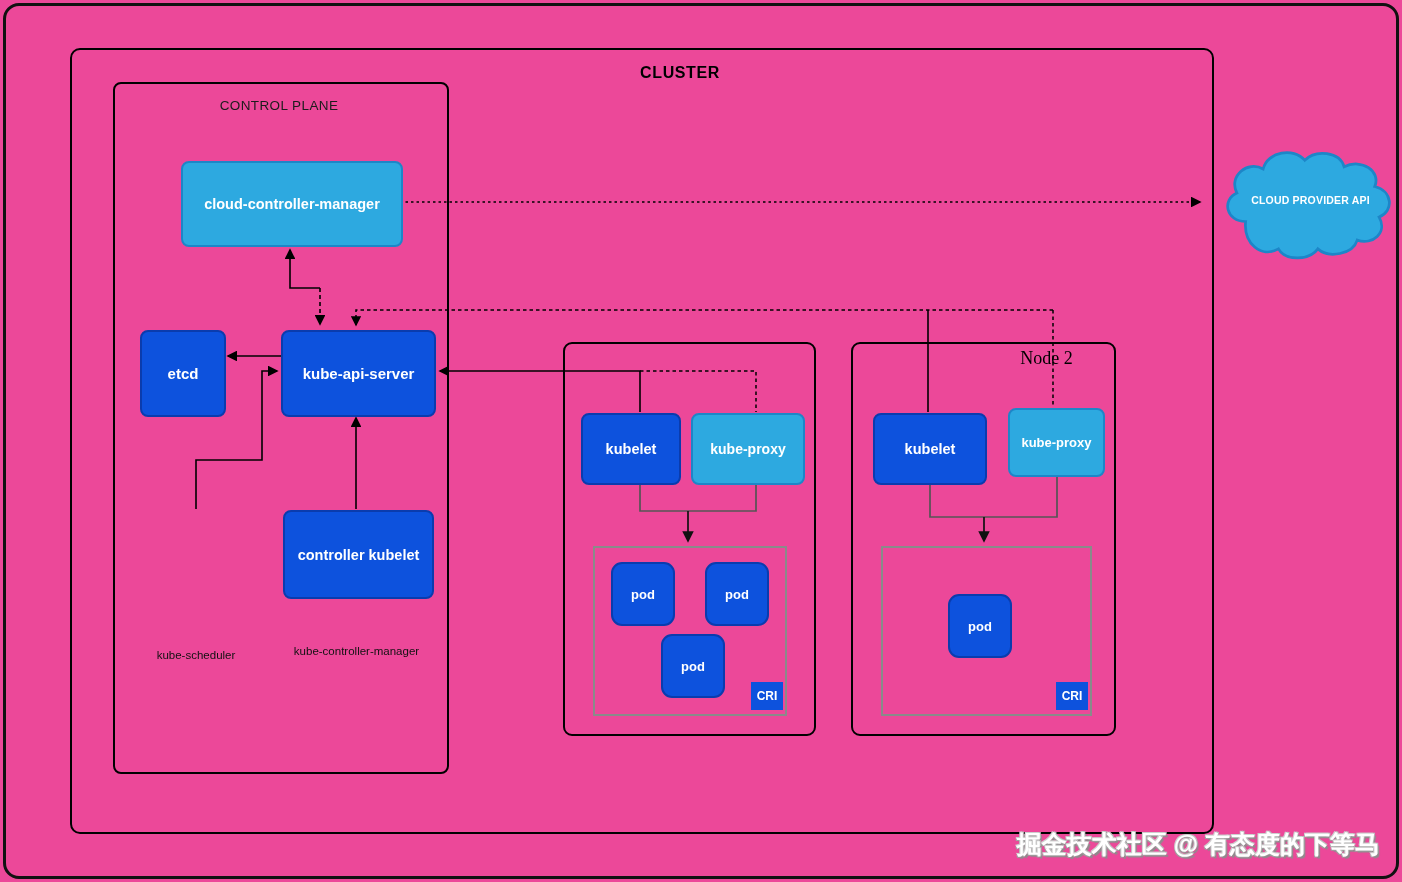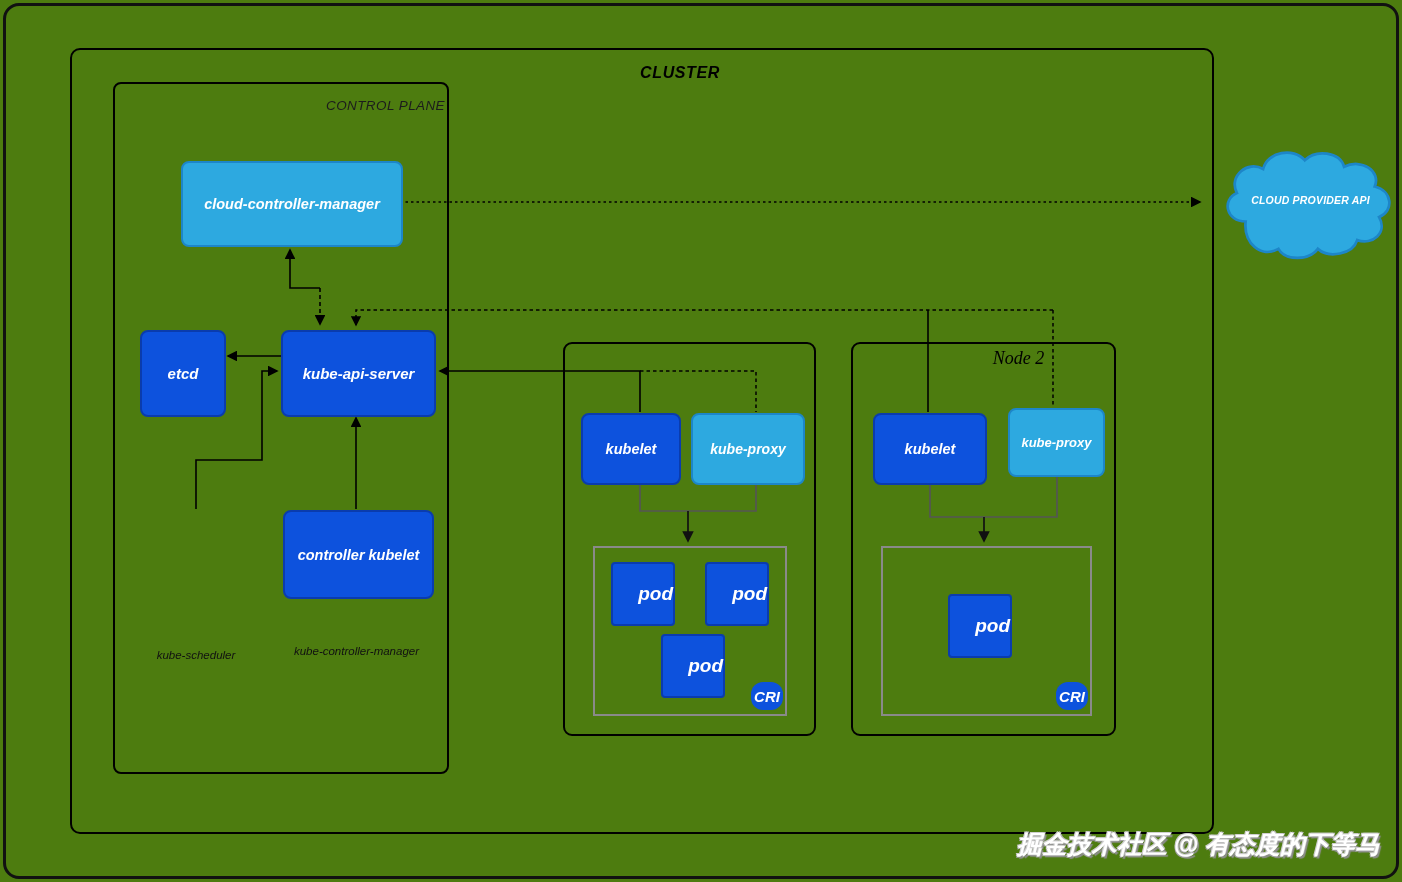--- a/index.html
+++ b/index.html
@@ -1,62 +1,61 @@
 <!DOCTYPE html>
 <html><head>
 <meta charset="utf-8">
 <style>
   html,body{margin:0;padding:0;background:#fff;}
   .canvas{
-    position:relative;width:1402px;height:882px;background:#4d7c0f;overflow:hidden;
+    position:relative;width:1402px;height:882px;background:#ec4899;overflow:hidden;
     font-family:"Liberation Sans",sans-serif;
-    font-style:italic;
   }
   .outer-frame{
     position:absolute;left:3px;top:3px;right:3px;bottom:3px;
     border:3px solid #111;border-radius:16px;
   }
   .container-box{position:absolute;border:2.5px solid #000;border-radius:10px;background:transparent;z-index:0;}
   .cluster-box{left:70px;top:48px;width:1140px;height:782px;}
   .cp-box{left:113px;top:82px;width:332px;height:688px;border-width:2.5px;border-radius:8px;}
   .node-box{border-radius:9px;}
   .node1-box{left:563px;top:342px;width:249px;height:390px;}
   .node2-box{left:851px;top:342px;width:261px;height:390px;}
   .podarea{position:absolute;border:2px solid #8a8a8a;background:transparent;z-index:0;}
   .podarea1{left:593px;top:546px;width:190px;height:166px;}
   .podarea2{left:881px;top:546px;width:207px;height:166px;}
 
   .title{position:absolute;text-align:center;color:#000;z-index:3;}
   .cluster-title{left:110px;top:64px;width:1140px;font-size:16px;font-weight:bold;letter-spacing:.6px;}
-  .cp-title{left:113px;top:98px;width:332px;font-size:13.5px;color:#1c1c1c;letter-spacing:.4px;text-align:right;}
+  .cp-title{left:113px;top:98px;width:332px;font-size:13.5px;color:#1c1c1c;letter-spacing:.4px;}
   .node-title{font-family:"Liberation Serif","DejaVu Serif",serif;font-size:18px;color:#000;}
   .node1-title{left:563px;top:346px;width:249px;}
-  .node2-title{left:851px;top:348px;width:261px;padding-left:37px;}
+  .node2-title{left:879px;top:348px;width:261px;padding-left:37px;}
 
   .box{
     position:absolute;display:flex;align-items:center;justify-content:center;
     color:#fff;font-weight:bold;border-radius:8px;z-index:2;text-align:center;
   }
   .dark{background:#0d52dd;border:2px solid #0a3cae;}
   .light{background:#2da9e0;border:2px solid #1d86c8;}
   .ccm{left:181px;top:161px;width:218px;height:82px;font-size:14.5px;text-align:center;}
   .etcd{left:140px;top:330px;width:82px;height:83px;font-size:15px;}
   .api{left:281px;top:330px;width:151px;height:83px;font-size:15px;}
   .sched{left:126px;top:510px;width:140px;height:85px;font-size:15px;}
   .ctrl{left:283px;top:510px;width:147px;height:85px;font-size:14.5px;}
   .kubelet1{left:581px;top:413px;width:96px;height:68px;font-size:14.5px;}
   .kproxy1{left:691px;top:413px;width:110px;height:68px;font-size:14px;}
   .kubelet2{left:873px;top:413px;width:110px;height:68px;font-size:14.5px;}
   .kproxy2{left:1008px;top:408px;width:93px;height:65px;font-size:13px;}
-  .pod{width:60px;height:60px;border-radius:4px;font-size:19px;justify-content:flex-end;}
+  .pod{width:60px;height:60px;border-radius:11px;font-size:13px;}
   .pod-a{left:611px;top:562px;}
   .pod-b{left:705px;top:562px;}
   .pod-c{left:661px;top:634px;}
   .pod-d{left:948px;top:594px;}
-  .cri{border-radius:12px;border:none;background:#0d52dd;font-size:15px;z-index:2;}
+  .cri{border-radius:0;border:none;background:#0d52dd;font-size:12px;z-index:2;}
   .cri1{left:751px;top:682px;width:32px;height:28px;}
   .cri2{left:1056px;top:682px;width:32px;height:28px;}
 
   .caption{position:absolute;text-align:center;font-size:11.5px;color:#111;z-index:3;margin-top:44px;}
   .cap-sched{left:126px;top:605px;width:140px;}
   .cap-ctrl{left:263px;top:601px;width:187px;}
 
   .cloud-wrap{position:absolute;left:1215px;top:140px;width:186px;height:128px;z-index:2;}
   .cloud-label{
     position:absolute;left:1228px;top:194px;width:165px;text-align:center;

